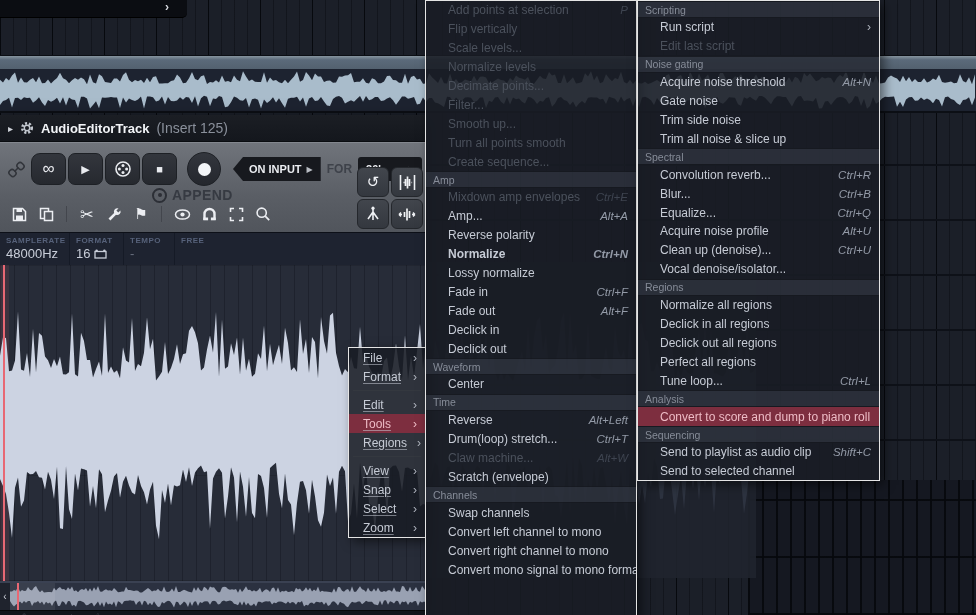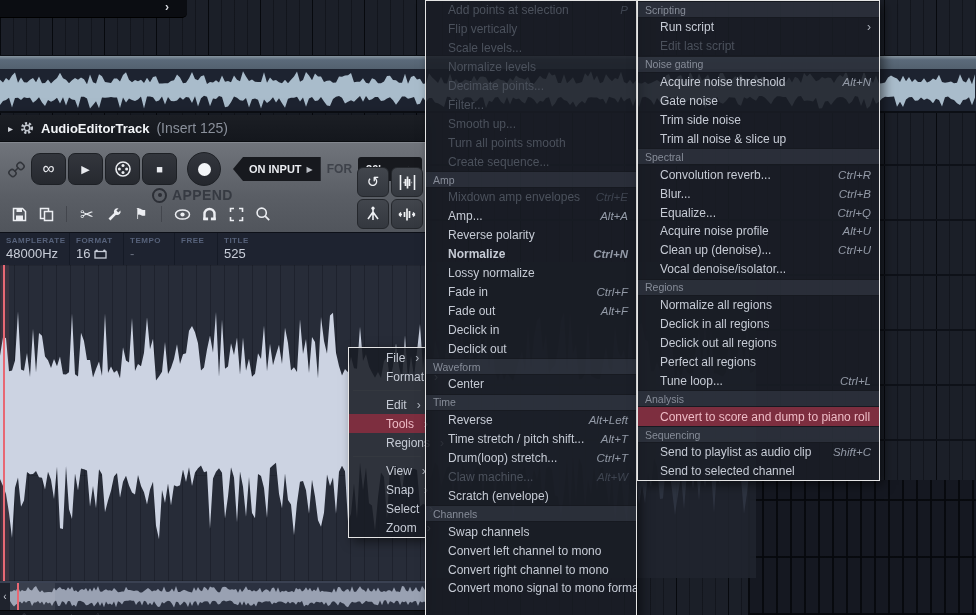--- a/index.html
+++ b/index.html
@@ -79,21 +79,21 @@
   .mitem.dis{color:#4b515c;}
   .mitem.dis .ms{color:#3e4450;}
   .mitem.bold{font-weight:bold;}
   .mitem.hl{background:#7d2e3f;color:#eebcc6;}
   .mitem.hl .ma{color:#eebcc6;}
   .msec{height:17px;display:flex;align-items:center;padding-left:7px;font-size:10.5px;color:#868c98;background:rgba(56,62,74,.55);border-top:1px solid rgba(10,12,16,.6);border-bottom:1px solid rgba(10,12,16,.6);box-sizing:border-box;}
   .msep{height:9px;position:relative;}
   .msep:after{content:"";position:absolute;left:4px;right:4px;top:4px;height:1px;background:#34383f;}
   .menu-tools{left:348px;top:347px;width:78px;}
   .menu-tools .mitem{padding-left:14px;height:19px;text-decoration-line:none;}
-  .menu-tools .ml{text-decoration-color:rgba(198,203,213,.55);text-underline-offset:2px;margin-left:23px;}
+  .menu-tools .ml{text-decoration:underline;text-decoration-color:rgba(198,203,213,.55);text-underline-offset:2px;}
   .menu-edit{left:425px;top:0px;width:212px;height:616px;overflow:hidden;}
   .menu-scripts{left:637px;top:0px;width:243px;height:481px;overflow:hidden;}
   svg{display:block;}
 </style>
 </head>
 <body>
 <div class="canvas">
 
 <div class="playlist">
   <div class="clip">
@@ -263,24 +263,20 @@
       </div>
     </div>
     <div class="ifield" style="width:44px">
       <div class="ilabel">TEMPO</div>
       <div class="ivalue" style="color:#6a7180">-</div>
     </div>
     <div class="ifield" style="width:36px">
       <div class="ilabel">FREE</div>
       <div class="ivalue"></div>
     </div>
-    <div class="ifield" style="flex:1">
-      <div class="ilabel">TITLE</div>
-      <div class="ivalue">525</div>
-    </div>
   </div>
 
   <div class="wavearea">
     <div class="playhead-tint"></div>
     <div class="wavebox">
           <svg width="426" height="316">
             <polygon points="0,90.7 3,72.2 6,73.0 9,106.2 12,105.6 15,95.4 18,46.4 21,104.6 24,105.7 27,88.0 30,112.1 33,63.8 36,107.6 39,68.1 42,70.7 45,91.4 48,95.2 51,102.9 54,94.1 57,101.2 60,91.4 63,109.2 66,109.5 69,107.3 72,48.6 75,109.3 78,111.6 81,67.7 84,76.0 87,95.0 90,95.0 93,112.6 96,103.9 99,96.6 102,110.9 105,48.6 108,108.1 111,101.4 114,107.8 117,105.3 120,113.3 123,82.3 126,95.6 129,97.4 132,53.0 135,106.1 138,98.9 141,101.3 144,87.8 147,52.2 150,84.2 153,73.8 156,115.5 159,111.5 162,106.7 165,76.9 168,109.0 171,103.1 174,94.0 177,79.3 180,99.0 183,89.3 186,88.2 189,65.7 192,60.9 195,67.3 198,78.2 201,105.5 204,102.6 207,84.4 210,70.4 213,87.8 216,47.1 219,111.9 222,54.5 225,103.7 228,101.6 231,78.2 234,90.0 237,72.6 240,109.7 243,72.5 246,105.7 249,93.7 252,111.8 255,108.8 258,88.2 261,93.9 264,60.4 267,106.2 270,78.7 273,100.2 276,89.4 279,79.8 282,98.9 285,62.8 288,78.1 291,105.6 294,102.2 297,107.1 300,54.3 303,88.9 306,74.1 309,108.0 312,72.0 315,77.1 318,113.2 321,51.9 324,76.1 327,88.8 330,50.5 333,47.8 336,87.8 339,101.0 342,110.6 345,103.9 348,107.3 351,91.8 354,103.3 357,103.7 360,61.8 363,95.9 366,89.2 369,101.6 372,107.5 375,112.8 378,106.9 381,112.9 384,95.9 387,92.4 390,114.9 393,100.9 396,78.5 399,101.6 402,114.8 405,70.2 408,115.6 411,90.9 414,111.7 417,86.2 420,59.1 423,104.0 426,76.2 426,240.0 423,239.0 420,241.4 417,204.9 414,203.8 411,204.3 408,202.6 405,202.9 402,226.4 399,207.1 396,200.6 393,200.8 390,203.4 387,254.1 384,212.0 381,207.5 378,232.2 375,265.6 372,240.6 369,238.3 366,202.6 363,224.9 360,197.5 357,253.3 354,218.3 351,248.8 348,256.4 345,206.2 342,200.7 339,206.7 336,248.8 333,212.5 330,221.1 327,209.5 324,247.7 321,261.7 318,255.2 315,231.6 312,214.8 309,248.8 306,225.3 303,216.0 300,216.7 297,237.9 294,270.3 291,239.5 288,235.0 285,208.4 282,243.3 279,228.7 276,197.8 273,200.3 270,203.0 267,252.9 264,222.9 261,211.0 258,209.1 255,253.2 252,248.1 249,212.1 246,251.7 243,221.8 240,206.6 237,257.2 234,212.4 231,202.3 228,231.5 225,253.4 222,207.8 219,203.3 216,206.8 213,213.4 210,263.9 207,206.3 204,207.2 201,200.4 198,203.3 195,207.5 192,221.1 189,202.2 186,216.9 183,204.5 180,220.2 177,221.4 174,220.3 171,240.4 168,218.5 165,238.1 162,225.0 159,274.3 156,260.8 153,216.7 150,224.4 147,239.5 144,227.3 141,221.1 138,210.0 135,229.4 132,227.6 129,220.4 126,210.8 123,216.7 120,232.8 117,208.0 114,211.6 111,225.8 108,235.6 105,247.2 102,209.2 99,204.3 96,243.3 93,221.0 90,241.7 87,205.6 84,204.2 81,203.5 78,225.6 75,208.4 72,253.9 69,244.2 66,200.9 63,264.0 60,263.2 57,201.7 54,233.9 51,214.8 48,206.8 45,224.6 42,212.7 39,212.3 36,206.1 33,208.9 30,209.3 27,207.1 24,235.6 21,241.8 18,212.5 15,222.7 12,273.0 9,247.9 6,229.0 3,221.0 0,214.0" fill="#ccd3e2"></polygon>
           </svg>
         </div>
     <div class="playhead"></div>
@@ -410,24 +406,20 @@
       <div class="msec">Waveform</div>
       <div class="mitem">
         <span class="ml">Center</span>
       </div>
       <div class="msec">Time</div>
       <div class="mitem">
         <span class="ml">Reverse</span>
         <span class="ms">Alt+Left</span>
       </div>
       <div class="mitem">
-        <span class="ml">Time stretch / pitch shift...</span>
-        <span class="ms">Alt+T</span>
-      </div>
-      <div class="mitem">
         <span class="ml">Drum(loop) stretch...</span>
         <span class="ms">Ctrl+T</span>
       </div>
       <div class="mitem dis">
         <span class="ml">Claw machine...</span>
         <span class="ms">Alt+W</span>
       </div>
       <div class="mitem">
         <span class="ml">Scratch (envelope)</span>
       </div>

